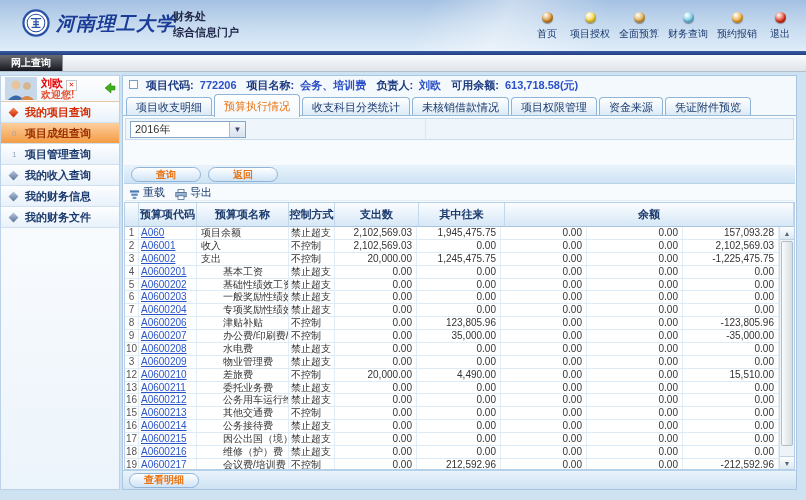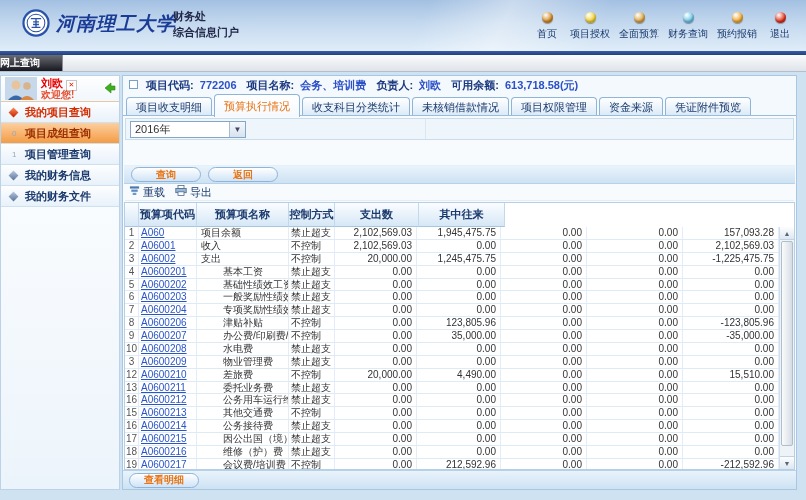--- a/index.html
+++ b/index.html
@@ -16,21 +16,21 @@
   .dept{position:absolute;left:173px;top:8px;font-size:11px;font-weight:bold;color:#23294a;line-height:16px;white-space:nowrap;}
   .top-nav{position:absolute;right:12px;top:12px;display:flex;gap:9px;}
   .nav-item{display:flex;flex-direction:column;align-items:center;min-width:28px;cursor:pointer;}
   .sphere{width:11px;height:11px;border-radius:50%;box-shadow:0 1px 1px rgba(0,0,40,.35), inset -1px -2px 2px rgba(0,0,0,.25);}
   .nav-label{font-size:10px;color:#1b3a6d;margin-top:4px;white-space:nowrap;}
 
   .navy-bar{position:absolute;left:0;top:51px;width:806px;height:4px;background:linear-gradient(180deg,#3a5ca6,#23407e);}
   .tab-strip{position:absolute;left:0;top:55px;width:806px;height:16px;
     background:linear-gradient(180deg,#fafbfc,#dfe4ea);border-bottom:1px solid #b2bfcc;}
   .nav-tab{width:62px;height:16px;background:linear-gradient(180deg,#6a6c74,#17181f);color:#fff;
-    font-size:10px;font-weight:bold;line-height:16px;border-right:1px solid #8a8f98;cursor:pointer;}
+    font-size:10px;font-weight:bold;text-align:center;line-height:16px;border-right:1px solid #8a8f98;cursor:pointer;}
 
   
   .sidebar{position:absolute;left:0;top:75px;width:120px;height:415px;box-sizing:border-box;
     background:linear-gradient(180deg,#ffffff,#ecf4fb);border:1px solid #bcd2e8;}
   .user-panel{position:relative;height:25px;border-bottom:1px solid #e4c9a8;
     background:linear-gradient(180deg,#fefefe,#f1f7fc);}
   .avatar{position:absolute;left:4px;top:1px;}
   .user-name{position:absolute;left:40px;top:0px;font-size:11px;font-weight:bold;color:#e80000;white-space:nowrap;}
   .err-x{display:inline-block;width:9px;height:9px;background:#fff;border:1px solid #c4c4c4;color:#e02010;
     font-size:7px;line-height:8px;text-align:center;margin-left:3px;font-weight:bold;}
@@ -72,21 +72,21 @@
   .select-arrow{width:15px;height:100%;border-left:1px solid #a6bcd2;background:linear-gradient(180deg,#f4f8fc,#d7e3ef);
     font-size:8px;color:#446;display:flex;align-items:center;justify-content:center;}
 
   .btn-strip{position:absolute;top:49px;left:1px;right:1px;height:17px;display:flex;align-items:center;gap:7px;
     padding-left:7px;background:linear-gradient(180deg,#e9f3fb,#cde2f3);border-top:1px solid #e4f0fa;border-bottom:1px solid #b6d2e8;}
   .act-btn{height:15px;min-width:70px;border:1px solid #8fb4d8;border-radius:8px;
     background:linear-gradient(180deg,#ffffff,#e2eefa 60%,#d0e4f5);color:#e87414;font-weight:bold;font-size:10px;
     font-family:inherit;cursor:pointer;padding:0 10px;line-height:12px;}
   .toolbar{position:absolute;top:68px;left:2px;right:2px;height:16px;display:flex;align-items:center;gap:10px;
     padding-left:4px;font-size:11px;color:#1b3a6d;background:#f7fbfe;border-bottom:1px solid #e2edf6;}
-  .tool{display:flex;align-items:flex-start;gap:3px;cursor:pointer;}
+  .tool{display:flex;align-items:flex-end;gap:3px;cursor:pointer;}
 
   
   .grid{position:absolute;top:86px;left:1px;right:1px;bottom:19px;box-sizing:border-box;
     border:1px solid #b6cfe6;background:#fff;}
   .ghead{display:flex;height:24px;}
   .th{box-sizing:border-box;border-right:1px solid #c3d8ea;border-bottom:1px solid #a9c6e0;
     background:linear-gradient(180deg,#fbfdff,#d6e7f6);font-size:11px;font-weight:bold;color:#1b3a6d;
     text-align:center;line-height:23px;height:24px;overflow:hidden;white-space:nowrap;}
   .gbody{position:absolute;top:24px;left:0;right:0;bottom:0;display:flex;}
   .rows{flex:1;overflow:hidden;}
@@ -171,20 +171,21 @@
       <div class="user-name"><span>刘欧</span><span class="err-x">✕</span></div>
       <div class="welcome">欢迎您!</div>
       <svg class="collapse-arrow" width="12" height="12" viewBox="0 0 12 12">
         <path d="M1 6 L7 1 L7 4 L11 4 L11 8 L7 8 L7 11 Z" fill="#3fae1f" stroke="#2c8a12" stroke-width="0.6"></path>
       </svg>
     </div>
     <div>
         <div class="menu-item section"><span class="diamond red"></span><span>我的项目查询</span></div>
         <div class="menu-item active"><span class="bullet">0</span><span>项目成组查询</span></div>
         <div class="menu-item sub"><span class="bullet">1</span><span>项目管理查询</span></div>
+        <div class="menu-item normal"><span class="diamond blue"></span><span>我的收入查询</span></div>
         <div class="menu-item normal"><span class="diamond blue"></span><span>我的财务信息</span></div>
         <div class="menu-item normal"><span class="diamond blue"></span><span>我的财务文件</span></div>
       </div>
   </div>
 
   <div class="main">
 
     <div class="info-bar">
       <span class="collapse-box"></span>
       <span class="ib-label">项目代码:</span>
@@ -244,20 +245,21 @@
       </div>
 
       <div class="grid">
         <div class="ghead">
             <div class="th" style="width: 14px;"></div>
             <div class="th" style="width: 58px;">预算项代码</div>
             <div class="th" style="width: 92px;">预算项名称</div>
             <div class="th" style="width: 46px;">控制方式</div>
             <div class="th" style="width: 84px;">支出数</div>
             <div class="th" style="width: 86px;">其中往来</div>
+            <div class="th" style="flex: 1 1 0%;">余额</div>
           </div>
         <div class="gbody">
           <div class="rows">
               <div class="grow">
                 <div class="td td0" style="width: 14px;">1</div>
                 <div class="td td1" style="width: 58px;">A060</div>
                 <div class="td td2" style="width: 92px;">项目余额</div>
                 <div class="td td3" style="width: 46px;">禁止超支</div>
                 <div class="td td4 num" style="width: 82px;">2,102,569.03</div>
                 <div class="td td5 num" style="width: 84px;">1,945,475.75</div>

